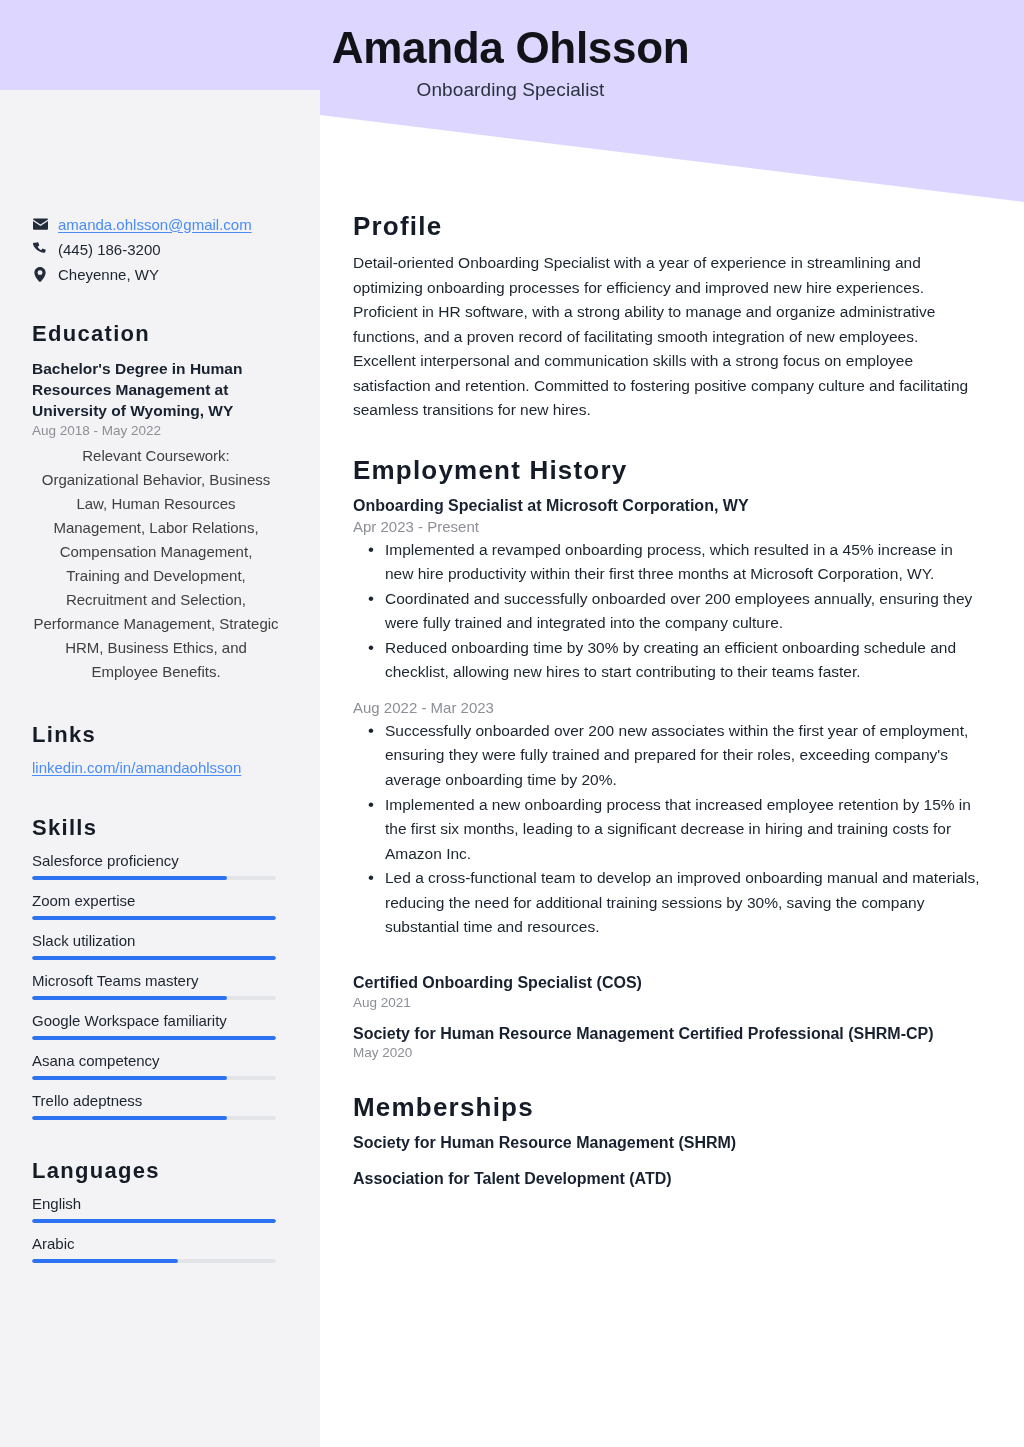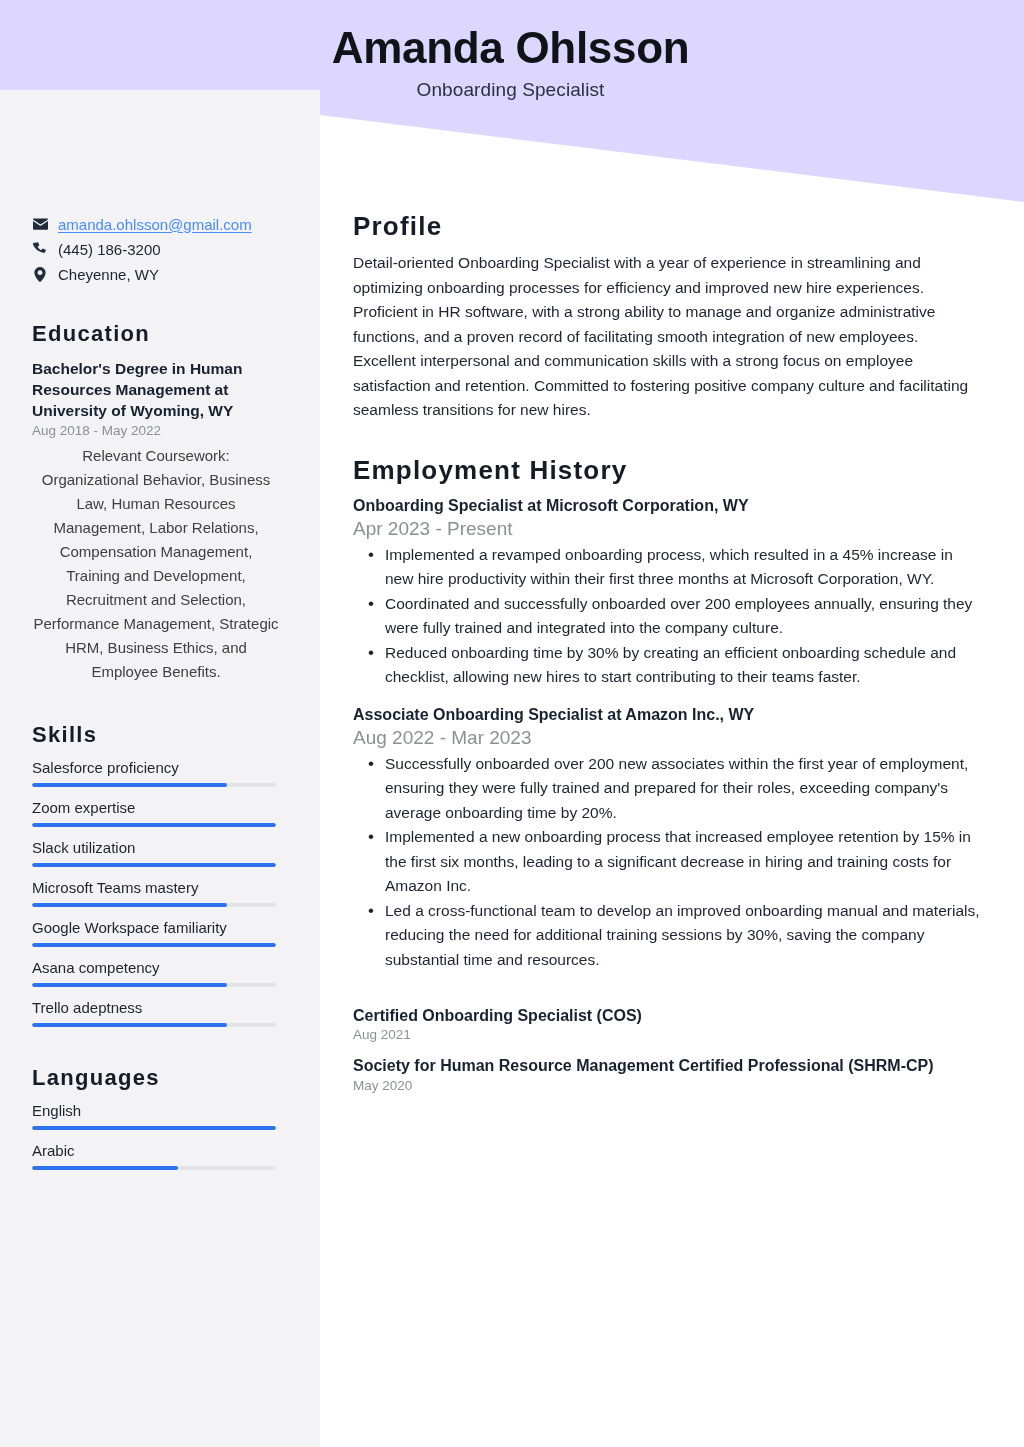--- a/index.html
+++ b/index.html
@@ -93,21 +93,21 @@
 
   
   .profile-p {
     font-size:15.5px; line-height:1.585; color:#1c2430;
   }
   .job { margin-top:14px; }
   .job:first-of-type { margin-top:0; }
   .job-head {
     font-size:16px; font-weight:bold; color:#182130; line-height:1.35;
   }
-  .job-date { font-size:19px; color:#8d8f96; margin-top:1px; }
+  .job-date { font-size:15px; color:#8d8f96; margin-top:1px; }
   ul.bullets { margin:3px 0 0 0; padding-left:32px; list-style:none; }
   ul.bullets li {
     position:relative; font-size:15.5px; line-height:1.585; color:#1c2430;
     margin-bottom:0px;
   }
   ul.bullets li::before {
     content:"\2022"; position:absolute; left:-17px; top:-1px;
     color:#1c2430; font-size:17px; line-height:1.55;
   }
 
@@ -167,20 +167,24 @@
 
     <div class="sec-block">
       <div class="sec-h">Education</div>
       <div>
         <div class="entry-title">Bachelor's Degree in Human Resources Management at University of Wyoming, WY</div>
         <div class="entry-date">Aug 2018 - May 2022</div>
         <div class="entry-body">Relevant Coursework: Organizational Behavior, Business Law, Human Resources Management, Labor Relations, Compensation Management, Training and Development, Recruitment and Selection, Performance Management, Strategic HRM, Business Ethics, and Employee Benefits.</div>
       </div>
     </div>
 
+    <div class="sec-block">
+      <div class="sec-h">Links</div>
+      <a class="link" href="#">linkedin.com/in/amandaohlsson</a>
+    </div>
 
     <div class="sec-block">
       <div class="sec-h">Skills</div>
       <div id="skills-list">
           <div class="bar-item">
             <div class="bar-label">Salesforce proficiency</div>
             <div class="bar-track" style="background: rgb(227, 228, 232);">
               <div class="bar-fill" style="width: 80%; background: rgb(45, 114, 240);"></div>
             </div>
           </div>
@@ -256,21 +260,20 @@
           <div class="job">
             <div class="job-head">Onboarding Specialist at Microsoft Corporation, WY</div>
             <div class="job-date">Apr 2023 - Present</div>
             <ul class="bullets">
               <li>Implemented a revamped onboarding process, which resulted in a 45% increase in new hire productivity within their first three months at Microsoft Corporation, WY.</li>
               <li>Coordinated and successfully onboarded over 200 employees annually, ensuring they were fully trained and integrated into the company culture.</li>
               <li>Reduced onboarding time by 30% by creating an efficient onboarding schedule and checklist, allowing new hires to start contributing to their teams faster.</li>
             </ul>
           </div>
           <div class="job">
-            <div class="job-head">Associate Onboarding Specialist at Amazon Inc., WY</div>
             <div class="job-date">Aug 2022 - Mar 2023</div>
             <ul class="bullets">
               <li>Successfully onboarded over 200 new associates within the first year of employment, ensuring they were fully trained and prepared for their roles, exceeding company's average onboarding time by 20%.</li>
               <li>Implemented a new onboarding process that increased employee retention by 15% in the first six months, leading to a significant decrease in hiring and training costs for Amazon Inc.</li>
               <li>Led a cross-functional team to develop an improved onboarding manual and materials, reducing the need for additional training sessions by 30%, saving the company substantial time and resources.</li>
             </ul>
           </div>
         </div>
     </div>
 
@@ -280,15 +283,22 @@
             <div class="cert-title">Certified Onboarding Specialist (COS)</div>
             <div class="cert-date">Aug 2021</div>
           </div>
           <div class="cert">
             <div class="cert-title">Society for Human Resource Management Certified Professional (SHRM-CP)</div>
             <div class="cert-date">May 2020</div>
           </div>
         </div>
     </div>
 
+    <div class="sec-block">
+      <div class="sec-h">Memberships</div>
+      <div id="mems-list">
+          <div class="mem">Society for Human Resource Management (SHRM)</div>
+          <div class="mem">Association for Talent Development (ATD)</div>
+        </div>
+    </div>
 
   </div>
 </div>
 
 </body></html>

